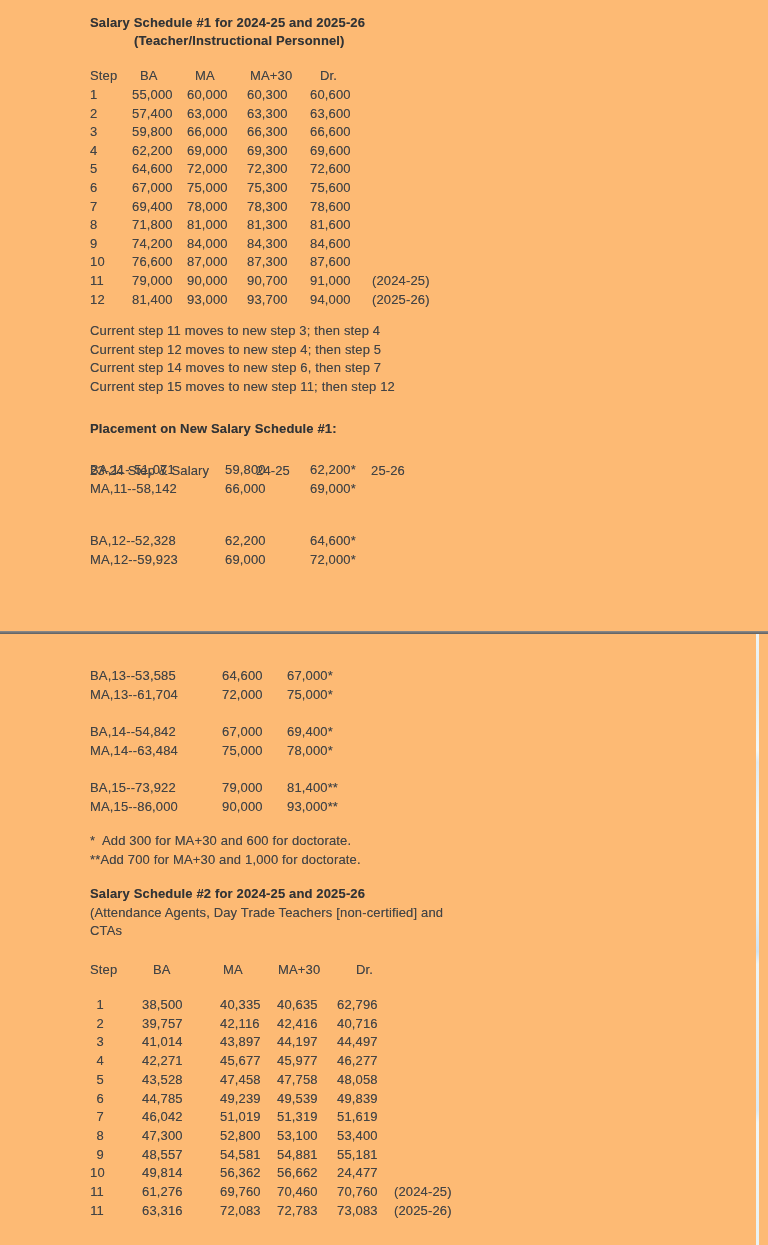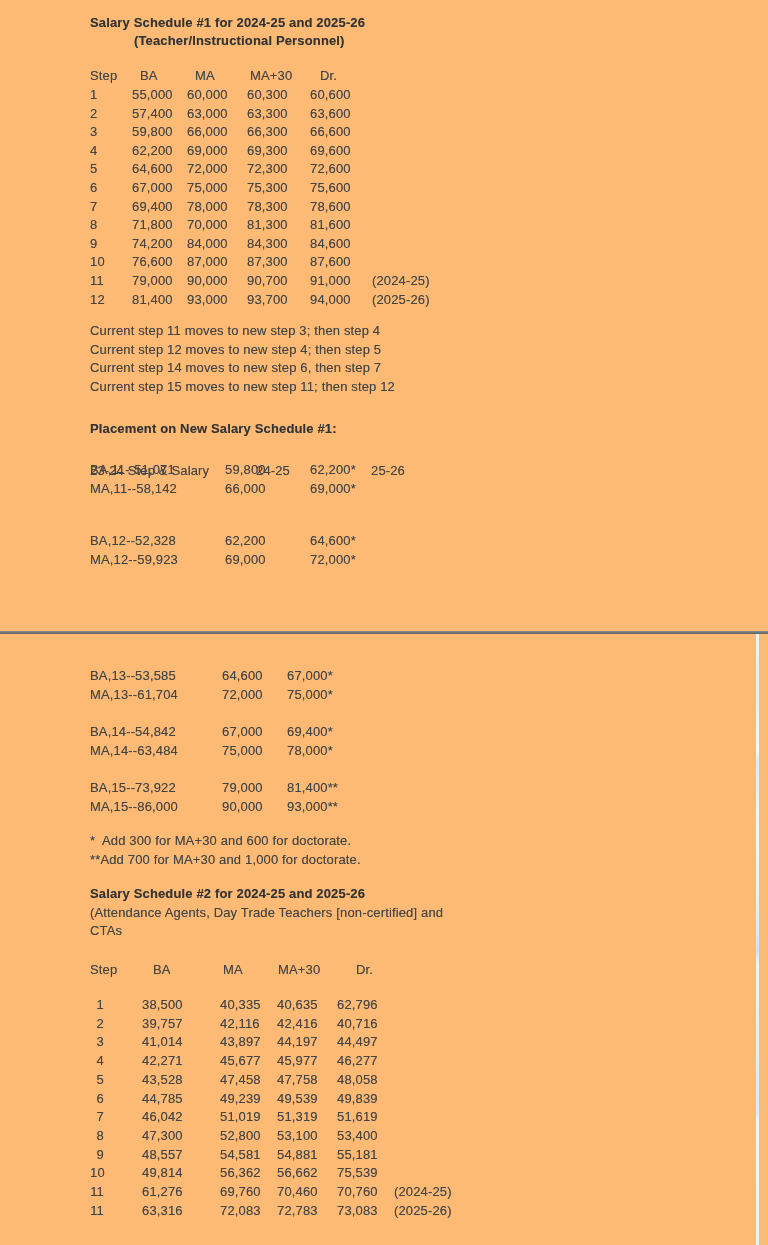--- a/index.html
+++ b/index.html
@@ -137,21 +137,21 @@
           <span>69,400</span>
           <span>78,000</span>
           <span>78,300</span>
           <span>78,600</span>
           <span></span>
         </div>
 
         <div class="s1-row">
           <span class="step">8</span>
           <span>71,800</span>
-          <span>70,000</span>
+          <span>81,000</span>
           <span>81,300</span>
           <span>81,600</span>
           <span></span>
         </div>
 
         <div class="s1-row">
           <span class="step">9</span>
           <span>74,200</span>
           <span>84,000</span>
           <span>84,300</span>
@@ -400,21 +400,21 @@
           <span>54,881</span>
           <span>55,181</span>
           <span></span>
         </div>
 
         <div class="s2-row">
           <span class="step">10</span>
           <span>49,814</span>
           <span>56,362</span>
           <span>56,662</span>
-          <span>75,539</span>
+          <span>24,477</span>
           <span></span>
         </div>
 
         <div class="s2-row">
           <span class="step">11</span>
           <span>61,276</span>
           <span>69,760</span>
           <span>70,460</span>
           <span>70,760</span>
           <span>(2024-25)</span>

